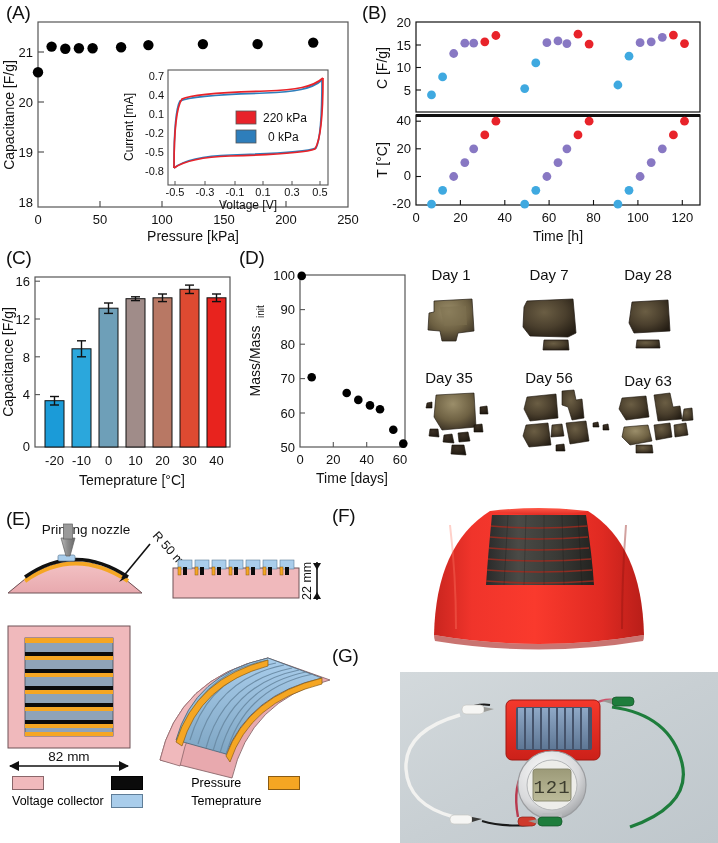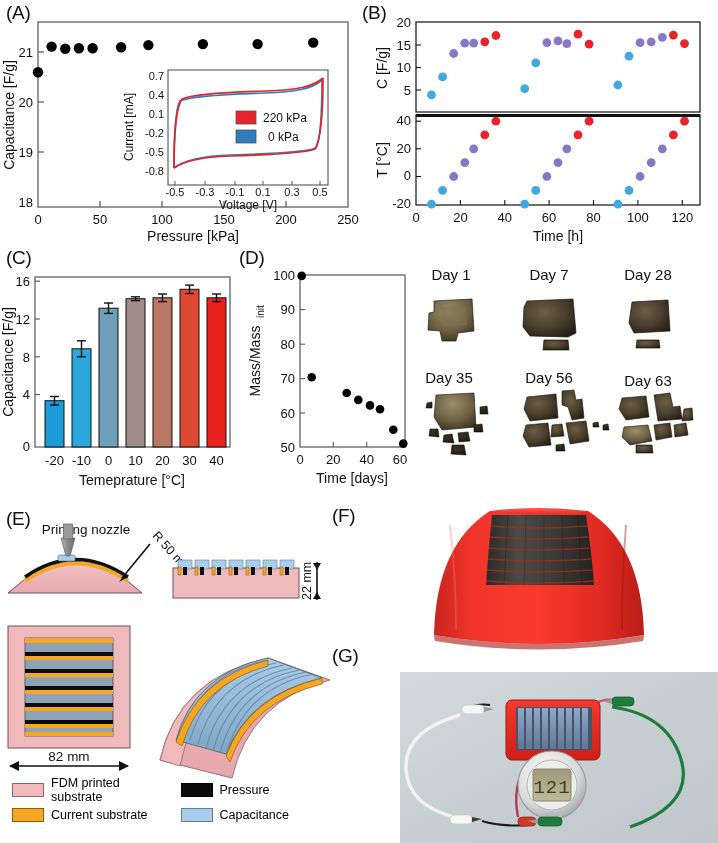--- a/index.html
+++ b/index.html
@@ -502,27 +502,26 @@
         <path d="M220,245 Q238,178 306,164"></path>
         <path d="M226,247 Q244,180 313,166"></path>
       </g>
       <path d="M176,234 Q196,170 268,152 L268,158 Q200,176 182,238 Z" fill="#F5A623" stroke="#8a5b13" stroke-width="0.7"></path>
       <path d="M226,248 Q248,188 322,170 L322,176 Q250,194 230,254 Z" fill="#F5A623" stroke="#8a5b13" stroke-width="0.7"></path>
     </g>
   </svg>
 
   <div style="position:absolute;left:12px;top:268px;width:330px;display:grid;grid-template-columns:auto 1fr auto 1fr;column-gap:7px;row-gap:4px;align-items:center;">
     <span style="display:inline-block;width:30px;height:12px;background:#F0B9BC;border:1px solid #8a666a;"></span>
-    <span class="legtxt">FDM printed substrate</span>
     <span style="display:inline-block;width:30px;height:12px;background:#0B0B0B;border:1px solid #000;"></span>
     <span class="legtxt">Pressure</span>
     <span style="display:inline-block;width:30px;height:12px;background:#F5A623;border:1px solid #8a5b13;"></span>
-    <span class="legtxt">Current substrate</span>
+    <span class="legtxt">Voltage collector</span>
     <span style="display:inline-block;width:30px;height:12px;background:#A9CDEB;border:1px solid #5f7d97;"></span>
-    <span class="legtxt">Capacitance</span>
+    <span class="legtxt">Temeprature</span>
   </div>
 </div>
 
 <div class="panel" style="left:330px;top:505px;width:388px;height:155px;">
   <div class="plabel" style="position:absolute;left:2px;top:0px;">(F)</div>
   <svg width="388" height="155">
     <defs>
       <linearGradient id="redBodyGrad" x1="0" y1="0" x2="1" y2="0">
         <stop offset="0%" stop-color="#C9251F"></stop>
         <stop offset="18%" stop-color="#F0342B"></stop>

